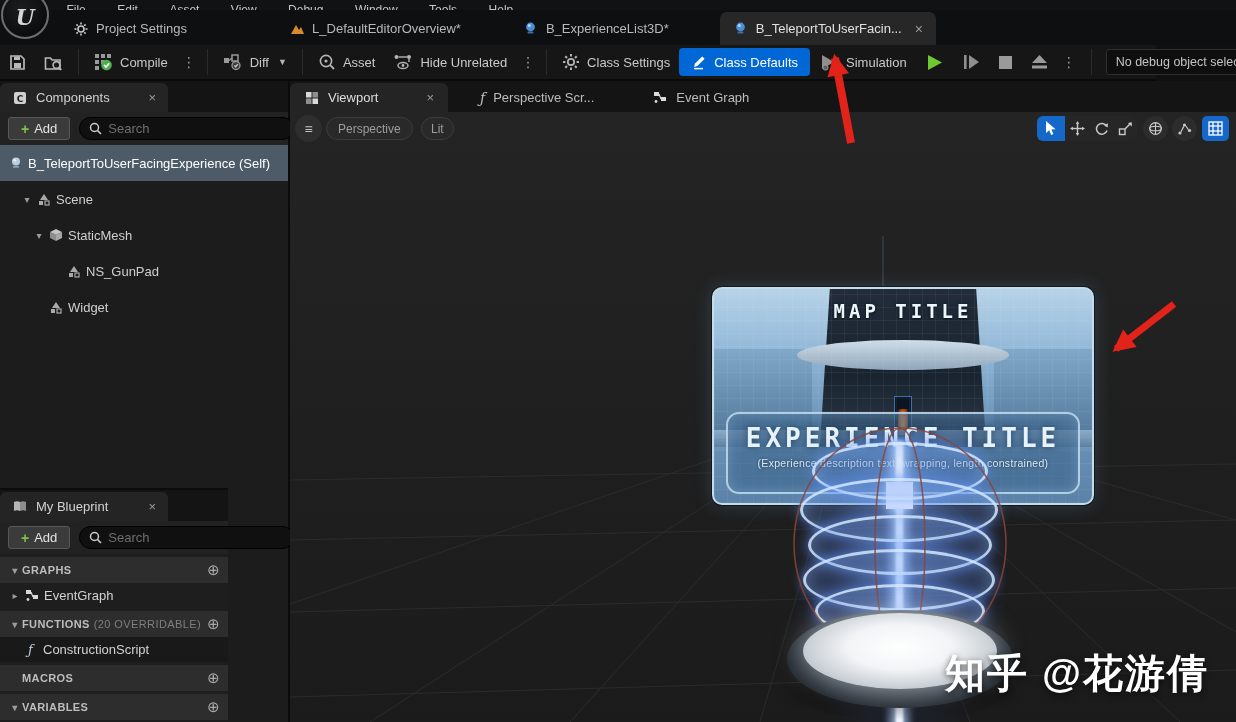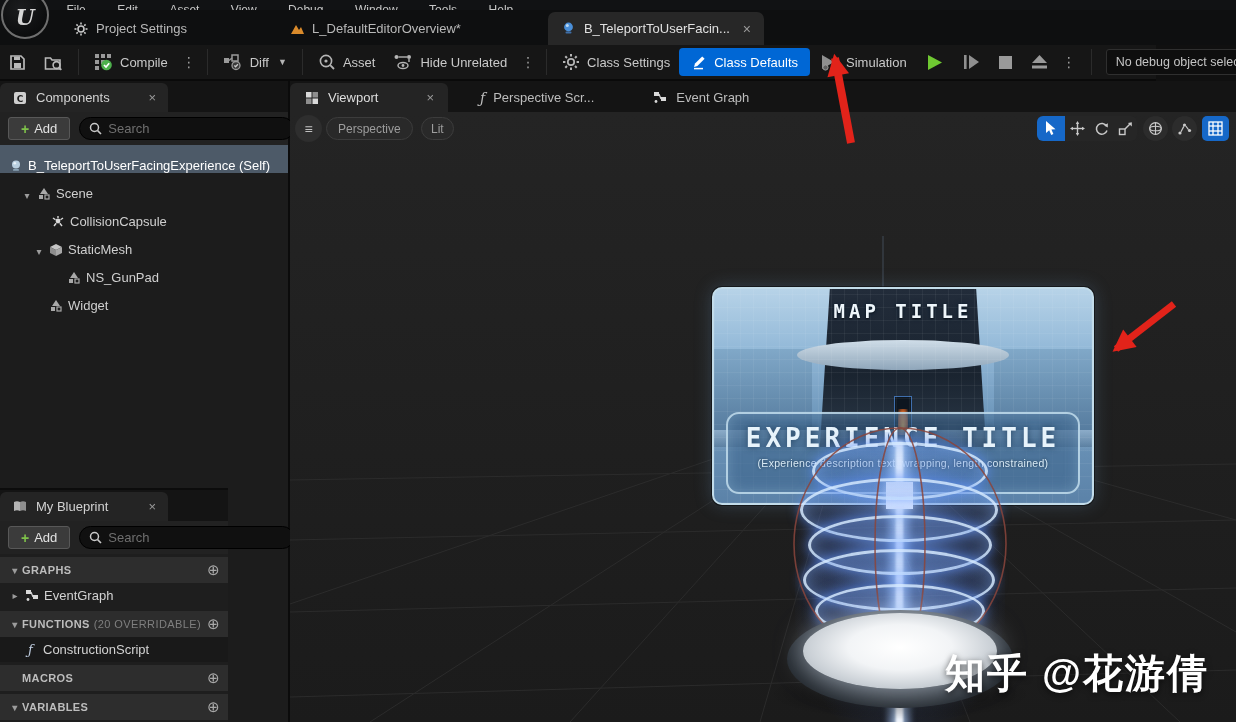--- a/index.html
+++ b/index.html
@@ -44,21 +44,21 @@
   .panel-toolbar { height:33px; display:flex; align-items:center; padding:0 8px; gap:9px; background:#222222; }
   .add-btn { height:23px; background:#3b3b3b; border:1px solid #585858; border-radius:3px; display:flex; align-items:center;
              gap:5px; padding:0 12px; color:#e2e2e2; font-size:13px; }
   .add-btn .plus { color:#7fc24a; font-weight:bold; font-size:14px; }
   .searchbox { flex:1; height:23px; background:#101010; border:1px solid #000; border-radius:12px; display:flex; align-items:center; padding:0 9px; gap:6px; }
   .searchbox input { flex:1; background:transparent; border:none; outline:none; color:#cfcfcf; font-size:13px; min-width:10px; }
   .searchbox input::placeholder { color:#6f6f6f; }
 
   
   #ctree { background:#1c1c1c; }
-  .trow { height:28px; display:flex; align-items:flex-end; color:#cfcfcf; font-size:13px; padding-left:6px; }
+  .trow { height:36px; display:flex; align-items:center; color:#cfcfcf; font-size:13px; padding-left:6px; }
   .trow.sel { background:#4d5a68; color:#fff; }
   .caret { width:14px; color:#9c9c9c; font-size:10px; text-align:center; flex:0 0 auto; }
   .ticon14 { width:17px; height:15px; display:inline-flex; align-items:center; justify-content:center; margin:0 4px 0 1px; flex:0 0 auto; }
 
   
   #mybp { position:absolute; left:0; top:407px; width:228px; height:234px; background:#1e1e1e; border-top:2px solid #0c0c0c; }
   .sec-head { height:26px; background:#2d2d2d; display:flex; align-items:center; padding:0 8px; margin-top:3px;
               color:#bdbdbd; font-size:11px; font-weight:bold; letter-spacing:.4px; }
   .sec-head .dim { color:#7f7f7f; font-weight:normal; margin-left:4px; }
   .plus-circ { margin-left:auto; color:#a9a9a9; font-size:15px; font-weight:normal; }
@@ -190,20 +190,30 @@
     <div style="width:76px"></div>
     <div class="atab">
       <span class="ticon16">
         <svg width="15" height="13" viewBox="0 0 15 13">
             <polygon points="1,12 6,3 9,8 11,5 14,12" fill="#d98a2b"></polygon>
           </svg>
       </span>
       <span>L_DefaultEditorOverview*</span>
     </div>
     <div style="width:36px"></div>
+    <div class="atab">
+      <span class="ticon16">
+        <svg width="15" height="15" viewBox="0 0 15 15">
+            <circle cx="7.5" cy="6" r="4.4" fill="#4a8fd9"></circle>
+            <circle cx="6.3" cy="4.6" r="1.5" fill="#bcd9f2"></circle>
+            <rect x="4.5" y="10.6" width="6" height="1.8" rx="0.9" fill="#3f6ea6"></rect>
+          </svg>
+      </span>
+      <span>B_ExperienceList3D*</span>
+    </div>
     <div style="width:38px"></div>
     <div class="atab active">
       <span class="ticon16">
         <svg width="15" height="15" viewBox="0 0 15 15">
             <circle cx="7.5" cy="6" r="4.4" fill="#4a8fd9"></circle>
             <circle cx="6.3" cy="4.6" r="1.5" fill="#bcd9f2"></circle>
             <rect x="4.5" y="10.6" width="6" height="1.8" rx="0.9" fill="#3f6ea6"></rect>
           </svg>
       </span>
       <span>B_TeleportToUserFacin...</span>
@@ -398,35 +408,20 @@
         <div class="trow" style="padding-left:20px">
           <span class="caret">▾</span>
           <span class="ticon14">
             <svg width="14" height="13" viewBox="0 0 14 13">
                 <polygon points="7,1 11,7 3,7" fill="#a9a9a9"></polygon>
                 <rect x="2" y="8" width="4" height="4" fill="#a9a9a9"></rect>
                 <rect x="8" y="8" width="4" height="4" fill="none" stroke="#a9a9a9" stroke-width="1.2"></rect>
               </svg>
           </span>
           <span class="tlabel">Scene</span>
-        </div>
-        <div class="trow" style="padding-left:48px">
-          <span class="ticon14">
-            <svg width="14" height="13" viewBox="0 0 14 13">
-                <circle cx="7" cy="6" r="2.4" fill="#d9d9d9"></circle>
-                <g stroke="#d9d9d9" stroke-width="1.4">
-                  <line x1="7" y1="1" x2="7" y2="3"></line>
-                  <line x1="2" y1="3" x2="4.5" y2="4.8"></line>
-                  <line x1="12" y1="3" x2="9.5" y2="4.8"></line>
-                  <line x1="3" y1="11" x2="5.2" y2="8.2"></line>
-                  <line x1="11" y1="11" x2="8.8" y2="8.2"></line>
-                </g>
-              </svg>
-          </span>
-          <span class="tlabel">CollisionCapsule</span>
         </div>
         <div class="trow" style="padding-left:32px">
           <span class="caret">▾</span>
           <span class="ticon14">
             <svg width="14" height="14" viewBox="0 0 14 14">
                 <polygon points="7,1 13,4 7,7 1,4" fill="#c4c4c4"></polygon>
                 <polygon points="1,4 7,7 7,13 1,10" fill="#8e8e8e"></polygon>
                 <polygon points="13,4 7,7 7,13 13,10" fill="#a8a8a8"></polygon>
               </svg>
           </span>

